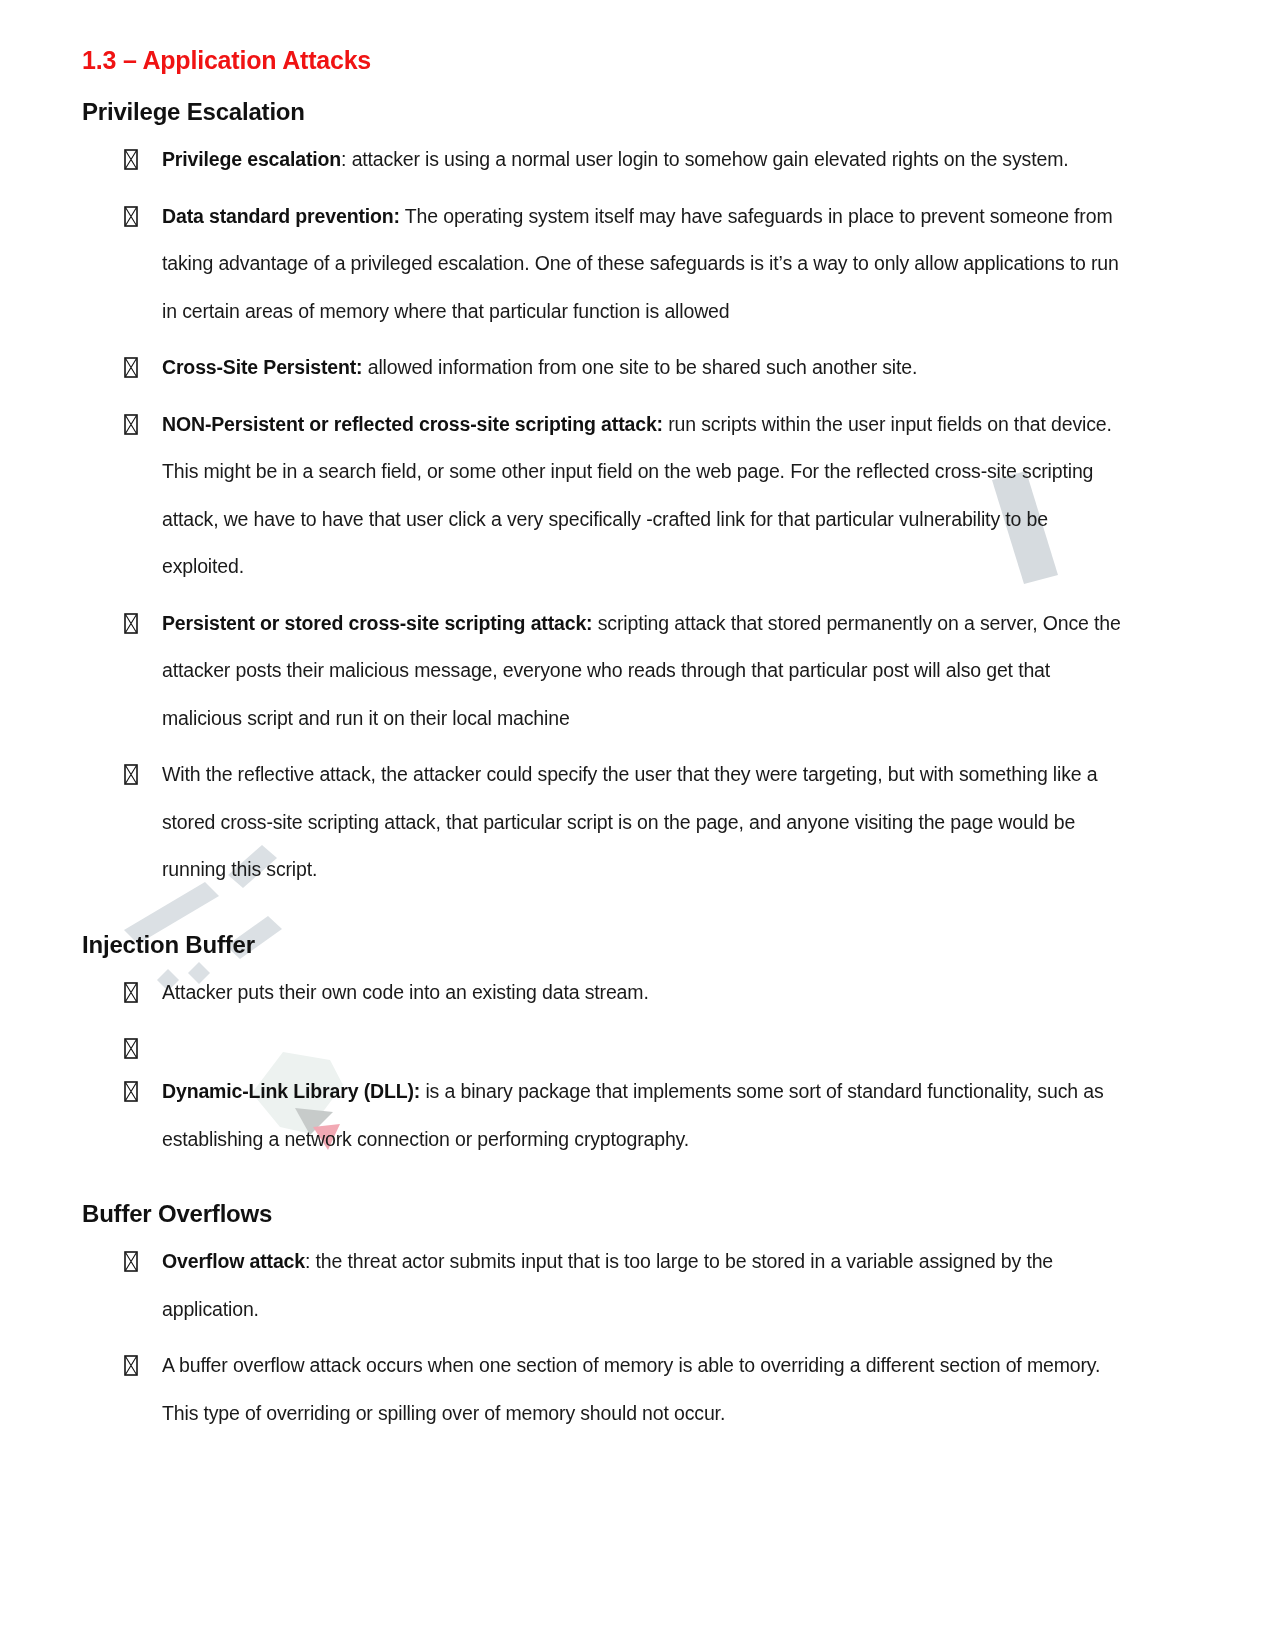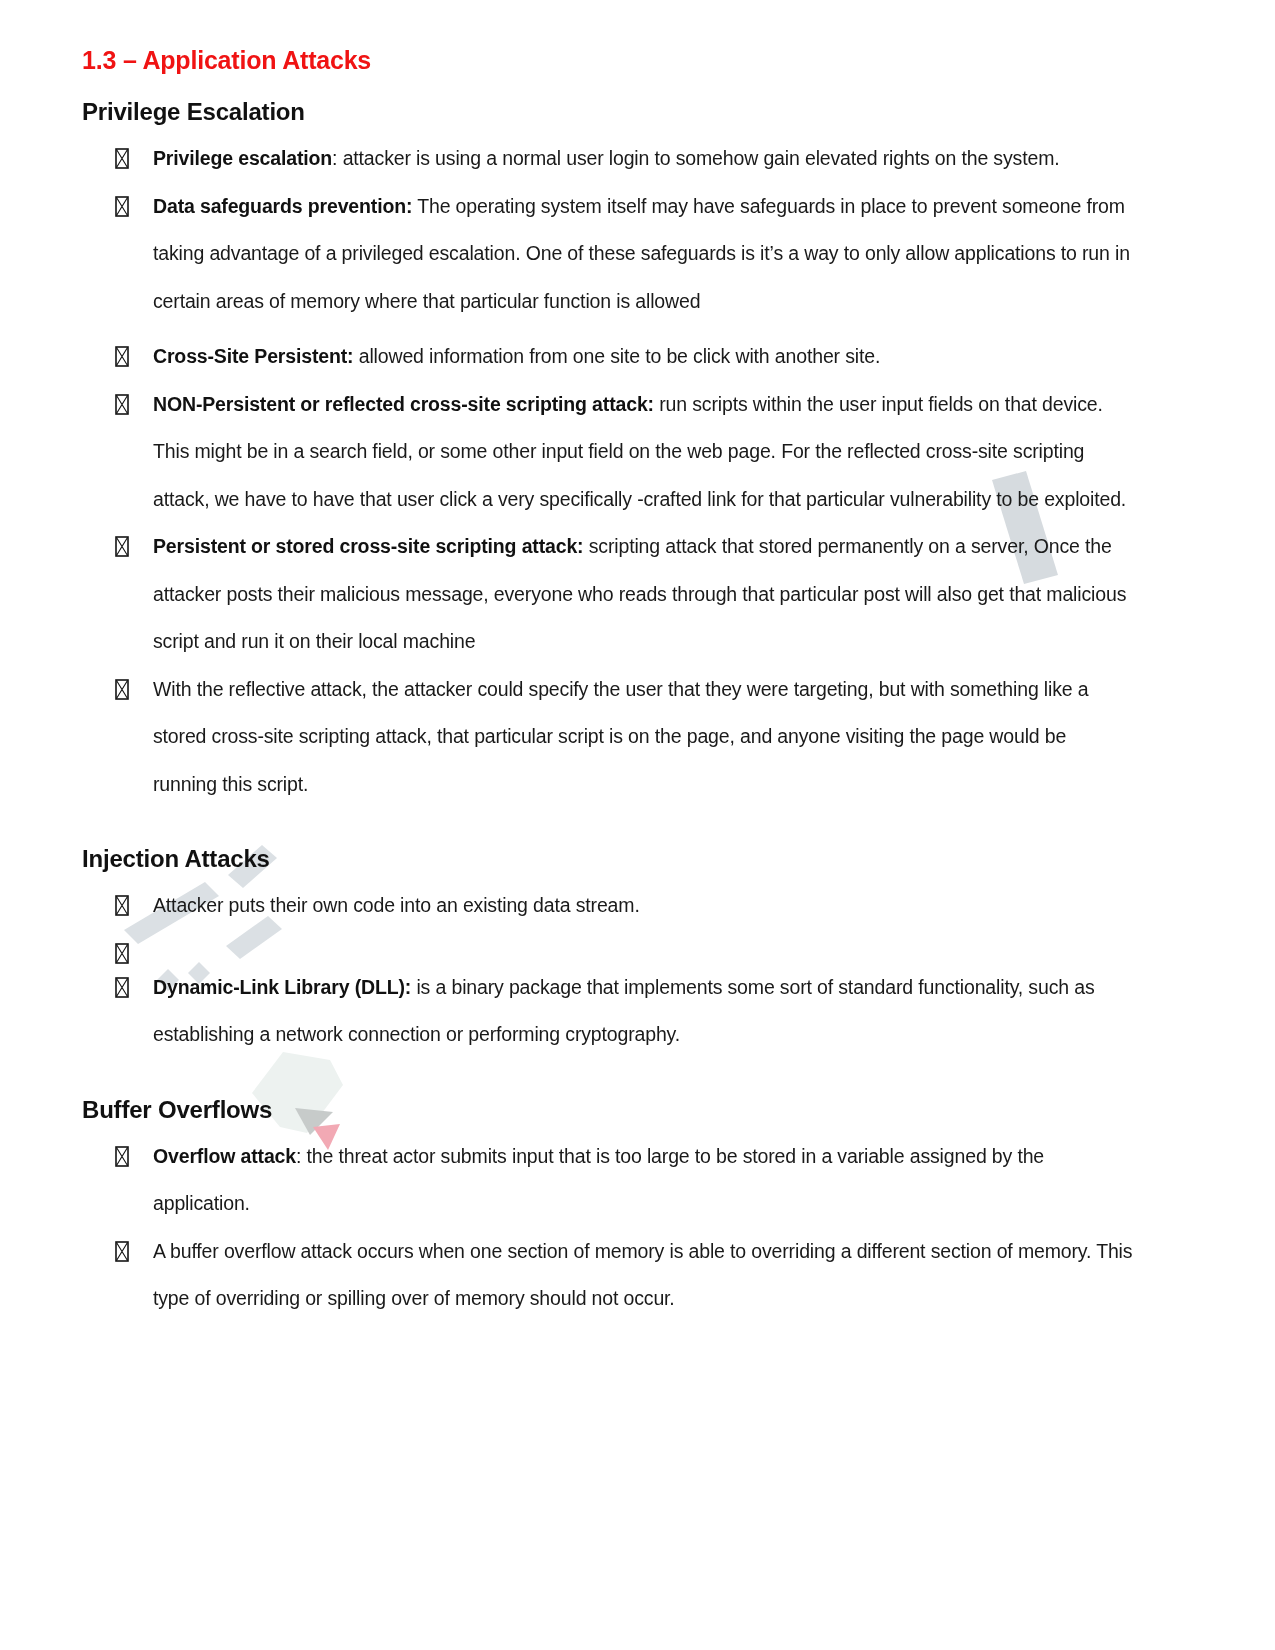--- a/index.html
+++ b/index.html
@@ -26,21 +26,21 @@
     font-size:24px;line-height:30px;font-weight:bold;color:#111;
     letter-spacing:-0.2px;
   }
   h2.first{margin-top:22px;}
   ul.bullets{
     list-style:none;
     margin:8px 0 0 0;padding:0;
   }
   li.bullet{
     display:flex;align-items:flex-start;
-    margin:0;padding:0 0 0 33px;
+    margin:9px;padding:0 0 0 33px;
   }
   .glyph{
     flex:0 0 auto;
     width:14px;height:21px;
     margin-top:13px;
     margin-right:24px;
   }
   .btext{
     margin:0;
     font-size:19.5px;line-height:47.5px;
@@ -78,33 +78,33 @@
                 <rect x="1" y="1" width="12" height="19" fill="none" stroke="#141414" stroke-width="1.6"></rect>
                 <path d="M1.5 1.5 L12.5 19.5 M12.5 1.5 L1.5 19.5" stroke="#141414" stroke-width="1.1" fill="none"></path>
               </svg></span>
           <p class="btext"><b>Privilege escalation</b><span>: attacker is using a normal user login to somehow gain elevated rights on the system.</span></p>
         </li>
         <li class="bullet">
           <span class="glyph"><svg width="14" height="21" viewBox="0 0 14 21">
                 <rect x="1" y="1" width="12" height="19" fill="none" stroke="#141414" stroke-width="1.6"></rect>
                 <path d="M1.5 1.5 L12.5 19.5 M12.5 1.5 L1.5 19.5" stroke="#141414" stroke-width="1.1" fill="none"></path>
               </svg></span>
-          <p class="btext"><b>Data safeguards prevention:</b><span> The operating system itself may have safeguards in place to prevent someone from taking advantage of a privileged escalation. One of these safeguards is it’s a way to only allow applications to run in certain areas of memory where that particular function is allowed</span></p>
+          <p class="btext"><b>Data standard prevention:</b><span> The operating system itself may have safeguards in place to prevent someone from taking advantage of a privileged escalation. One of these safeguards is it’s a way to only allow applications to run in certain areas of memory where that particular function is allowed</span></p>
         </li>
       </ul>
     </section>
 
     <section>
       <ul class="bullets">
         <li class="bullet">
           <span class="glyph"><svg width="14" height="21" viewBox="0 0 14 21">
                 <rect x="1" y="1" width="12" height="19" fill="none" stroke="#141414" stroke-width="1.6"></rect>
                 <path d="M1.5 1.5 L12.5 19.5 M12.5 1.5 L1.5 19.5" stroke="#141414" stroke-width="1.1" fill="none"></path>
               </svg></span>
-          <p class="btext"><b>Cross-Site Persistent:</b><span> allowed information from one site to be click with another site.</span></p>
+          <p class="btext"><b>Cross-Site Persistent:</b><span> allowed information from one site to be shared such another site.</span></p>
         </li>
         <li class="bullet">
           <span class="glyph"><svg width="14" height="21" viewBox="0 0 14 21">
                 <rect x="1" y="1" width="12" height="19" fill="none" stroke="#141414" stroke-width="1.6"></rect>
                 <path d="M1.5 1.5 L12.5 19.5 M12.5 1.5 L1.5 19.5" stroke="#141414" stroke-width="1.1" fill="none"></path>
               </svg></span>
           <p class="btext"><b>NON-Persistent or reflected cross-site scripting attack:</b><span> run scripts within the user input fields on that device. This might be in a search field, or some other input field on the web page. For the reflected cross-site scripting attack, we have to have that user click a very specifically -crafted link for that particular vulnerability to be exploited.</span></p>
         </li>
         <li class="bullet">
           <span class="glyph"><svg width="14" height="21" viewBox="0 0 14 21">
@@ -117,21 +117,21 @@
           <span class="glyph"><svg width="14" height="21" viewBox="0 0 14 21">
                 <rect x="1" y="1" width="12" height="19" fill="none" stroke="#141414" stroke-width="1.6"></rect>
                 <path d="M1.5 1.5 L12.5 19.5 M12.5 1.5 L1.5 19.5" stroke="#141414" stroke-width="1.1" fill="none"></path>
               </svg></span>
           <p class="btext"><b></b><span>With the reflective attack, the attacker could specify the user that they were targeting, but with something like a stored cross-site scripting attack, that particular script is on the page, and anyone visiting the page would be running this script.</span></p>
         </li>
       </ul>
     </section>
 
     <section>
-      <h2 class="sec">Injection Attacks</h2>
+      <h2 class="sec">Injection Buffer</h2>
       <ul class="bullets">
         <li class="bullet">
           <span class="glyph"><svg width="14" height="21" viewBox="0 0 14 21">
                 <rect x="1" y="1" width="12" height="19" fill="none" stroke="#141414" stroke-width="1.6"></rect>
                 <path d="M1.5 1.5 L12.5 19.5 M12.5 1.5 L1.5 19.5" stroke="#141414" stroke-width="1.1" fill="none"></path>
               </svg></span>
           <p class="btext"><b></b><span>Attacker puts their own code into an existing data stream.</span></p>
         </li>
         <li class="bullet">
           <span class="glyph"><svg width="14" height="21" viewBox="0 0 14 21">

